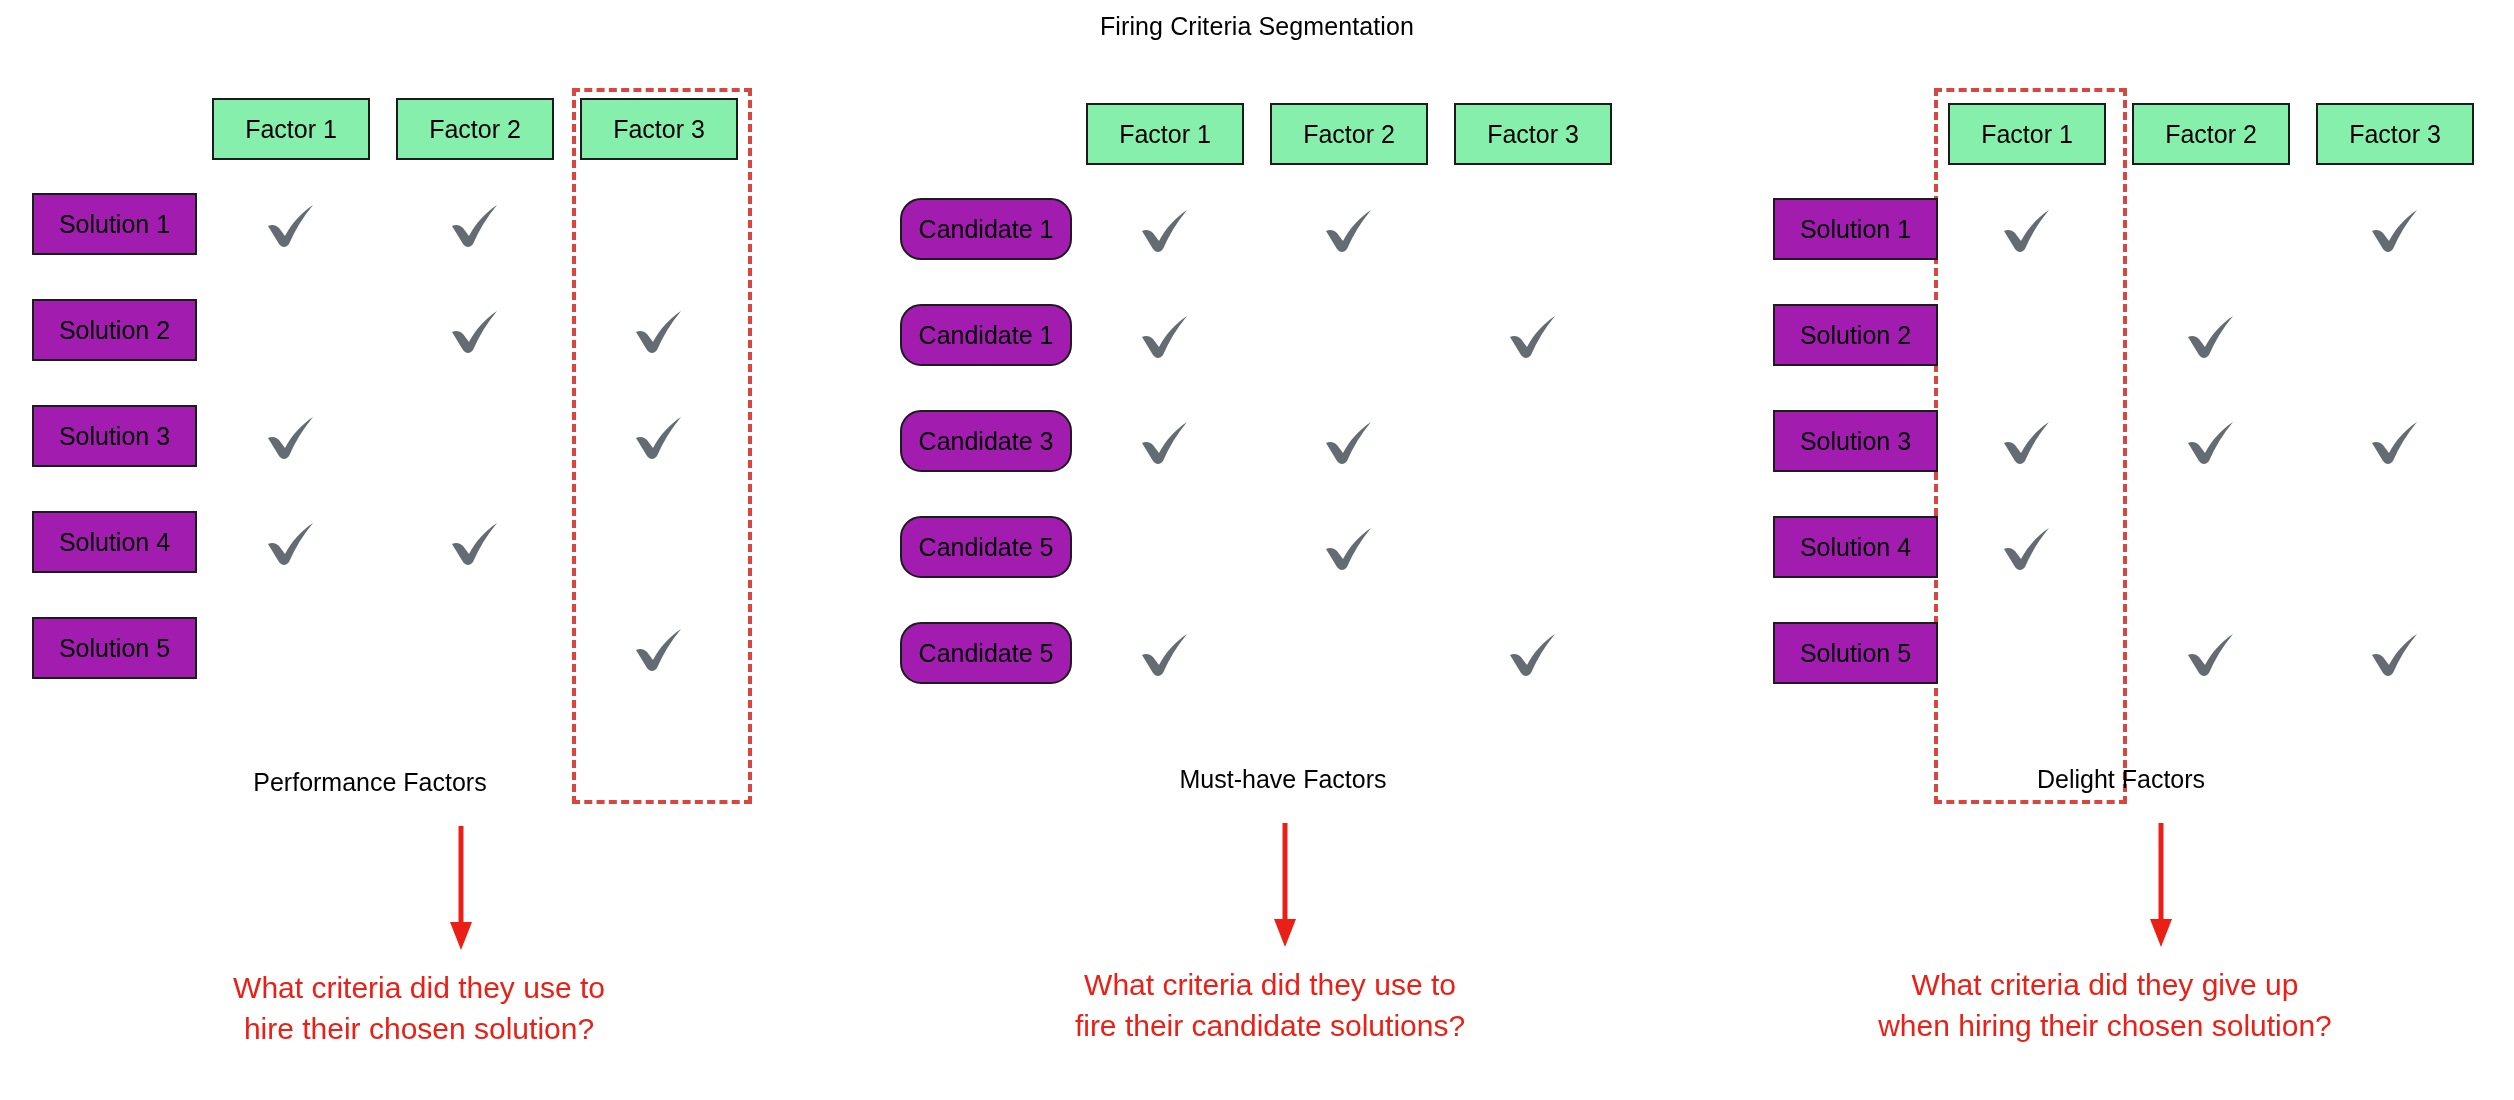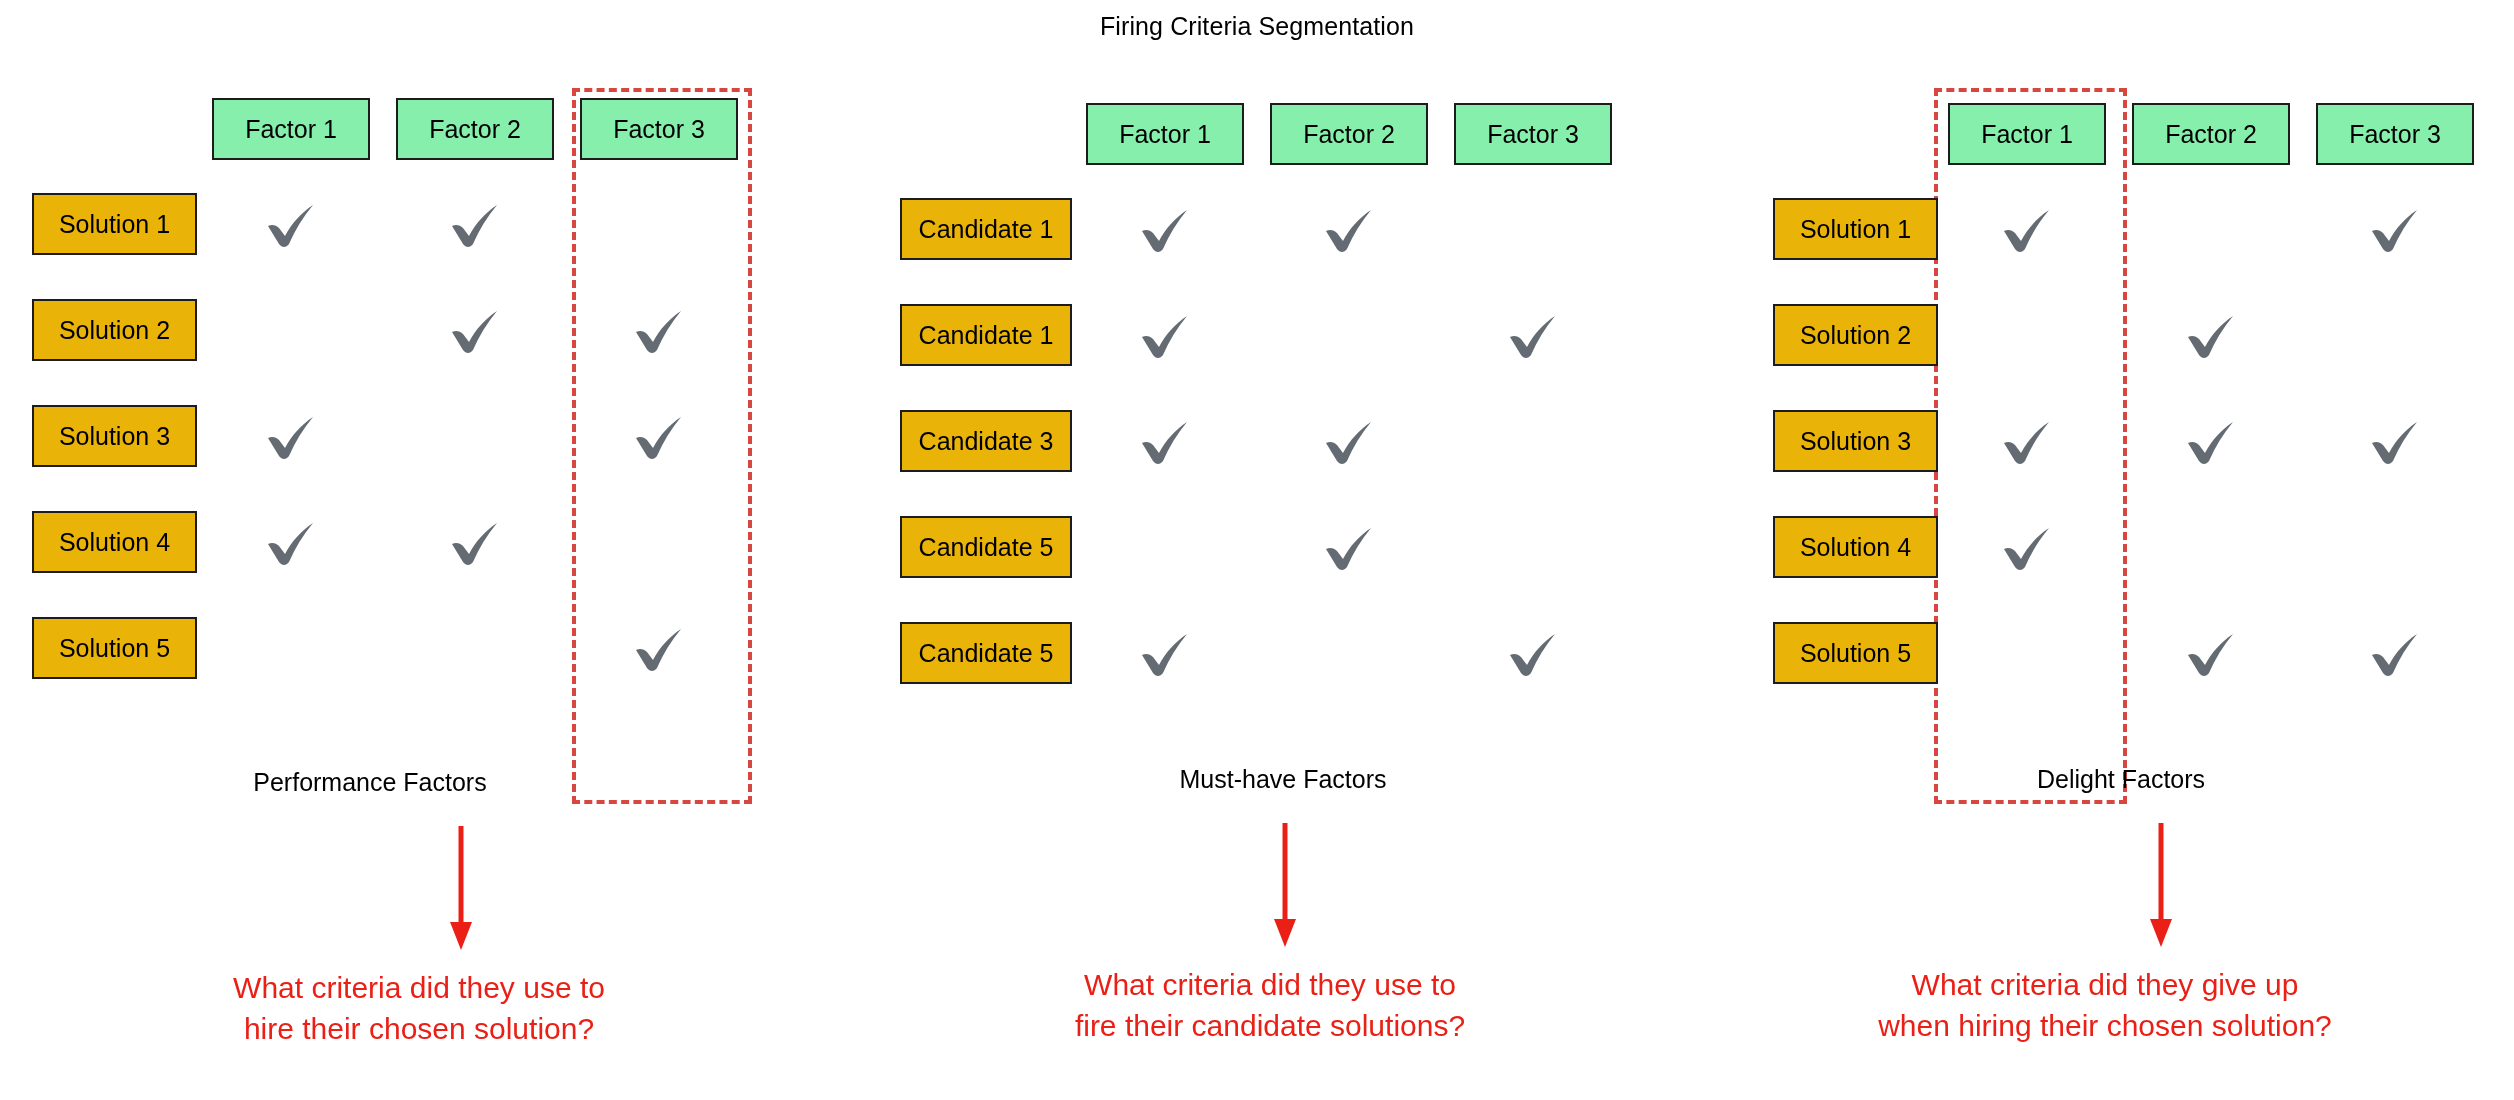--- a/index.html
+++ b/index.html
@@ -56,29 +56,29 @@
     z-index: 3;
   }
 
   
   .row-head {
     position: absolute;
     box-sizing: border-box;
     width: 165px;
     height: 62px;
     border: 2px solid #1c1c1c;
-    background: #eab308;
+    background: #a21caf;
     display: flex;
     align-items: center;
     justify-content: center;
     font-size: 25px;
     color: #000;
     z-index: 3;
   }
-  .panel-2 .row-head { width: 172px; }
+  .panel-2 .row-head { width: 172px; border-radius: 21px; }
 
   
   .cell-check {
     position: absolute;
     width: 58px;
     height: 58px;
     z-index: 2;
   }
   .cell-check svg { display: block; width: 58px; height: 58px; }
 

